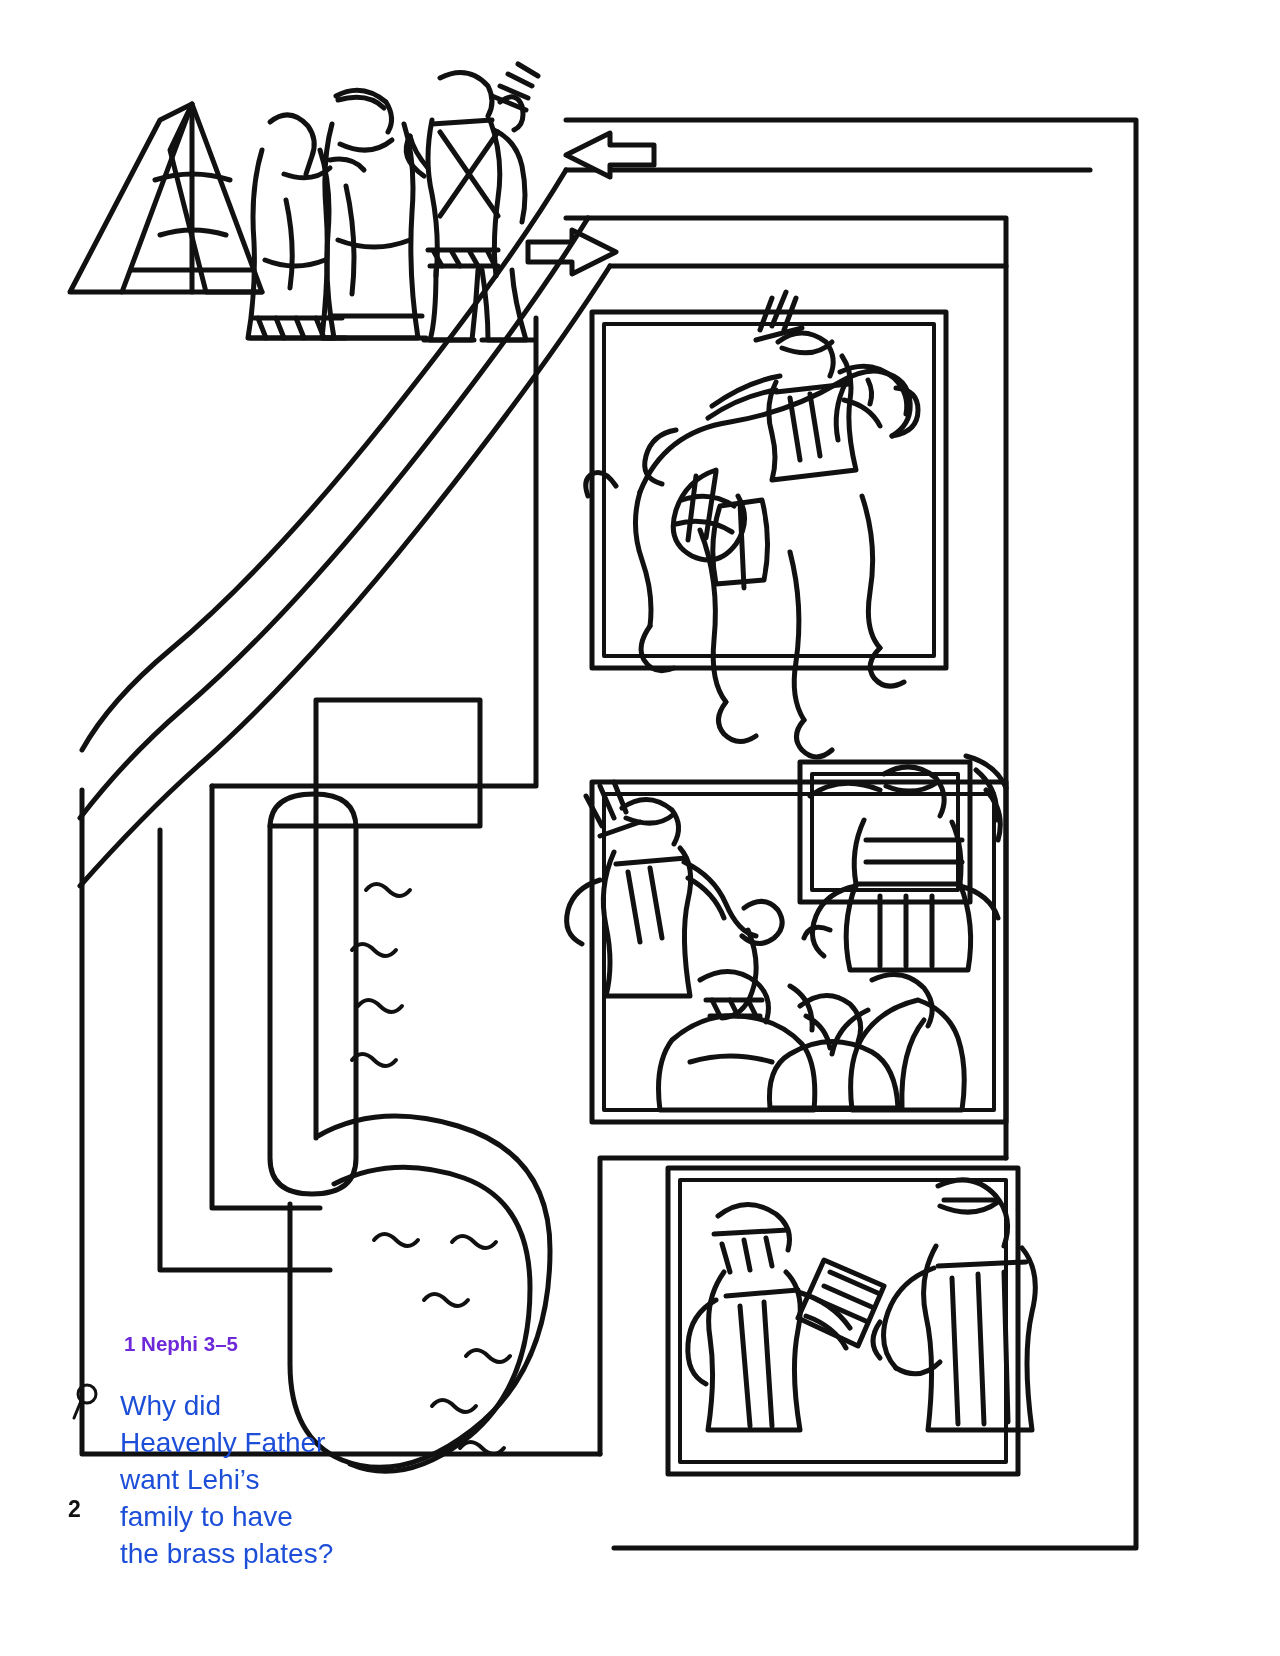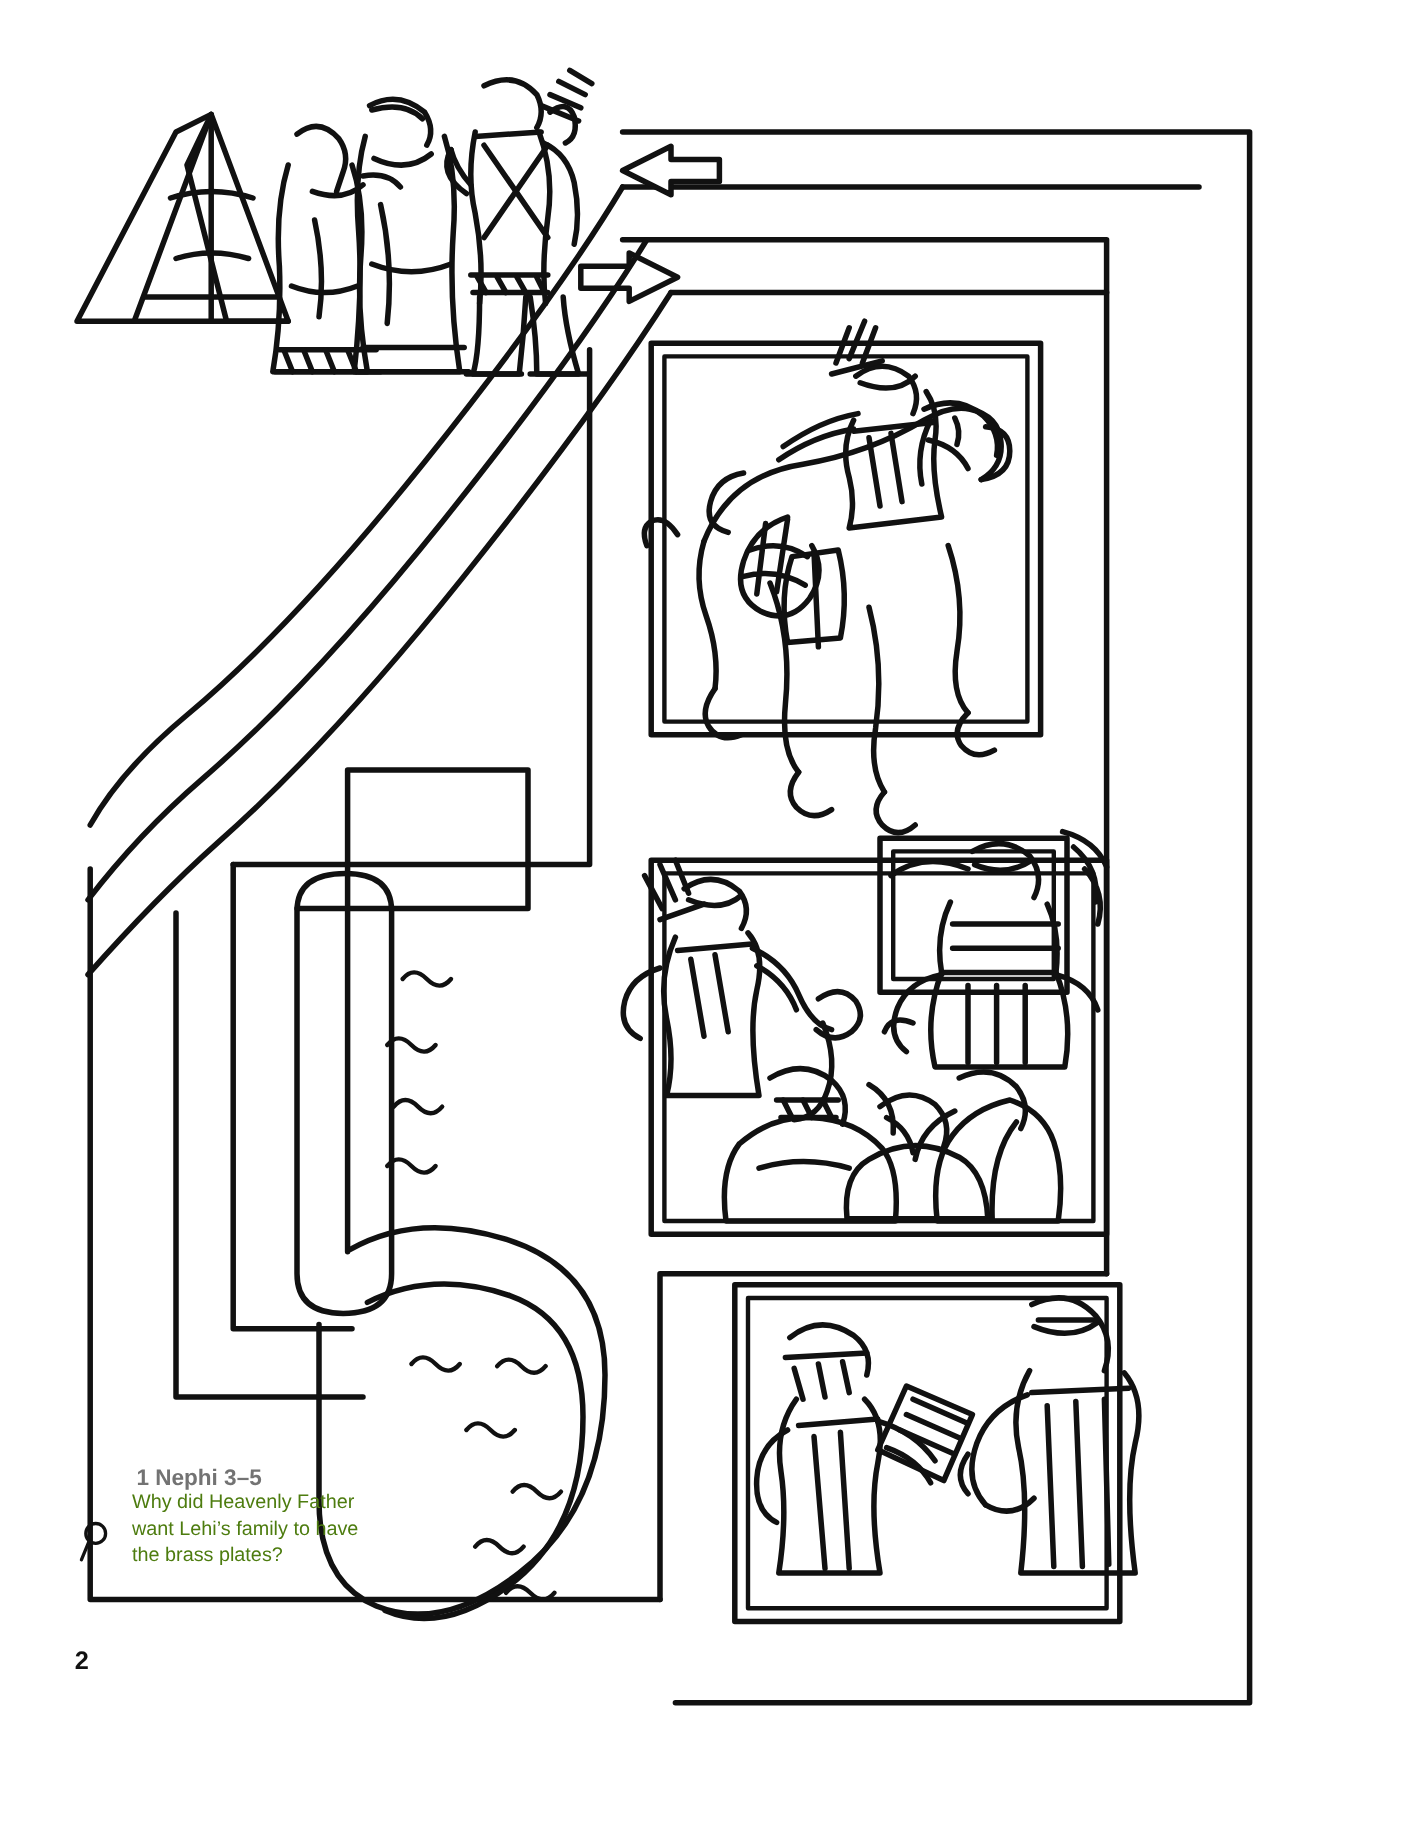--- a/index.html
+++ b/index.html
@@ -38,30 +38,30 @@
   .instruction .strong {
     font-weight: bold;
     font-size: 31px;
   }
   .scripture-ref {
     position: absolute;
     left: 124px;
     top: 1332px;
     font-size: 20.5px;
     font-weight: bold;
-    color: #737373;
+    color: #6d28d9;
   }
   .question-block {
     position: absolute;
     left: 120px;
-    top: 1354px;
+    top: 1388px;
     width: 215px;
-    font-size: 18px;
+    font-size: 28px;
     line-height: 1.32;
-    color: #4d7c0f;
+    color: #1d4ed8;
   }
   .magnifier {
     position: absolute;
     left: 72px;
     top: 1382px;
     width: 36px;
     height: 40px;
   }
   .page-number {
     position: absolute;

